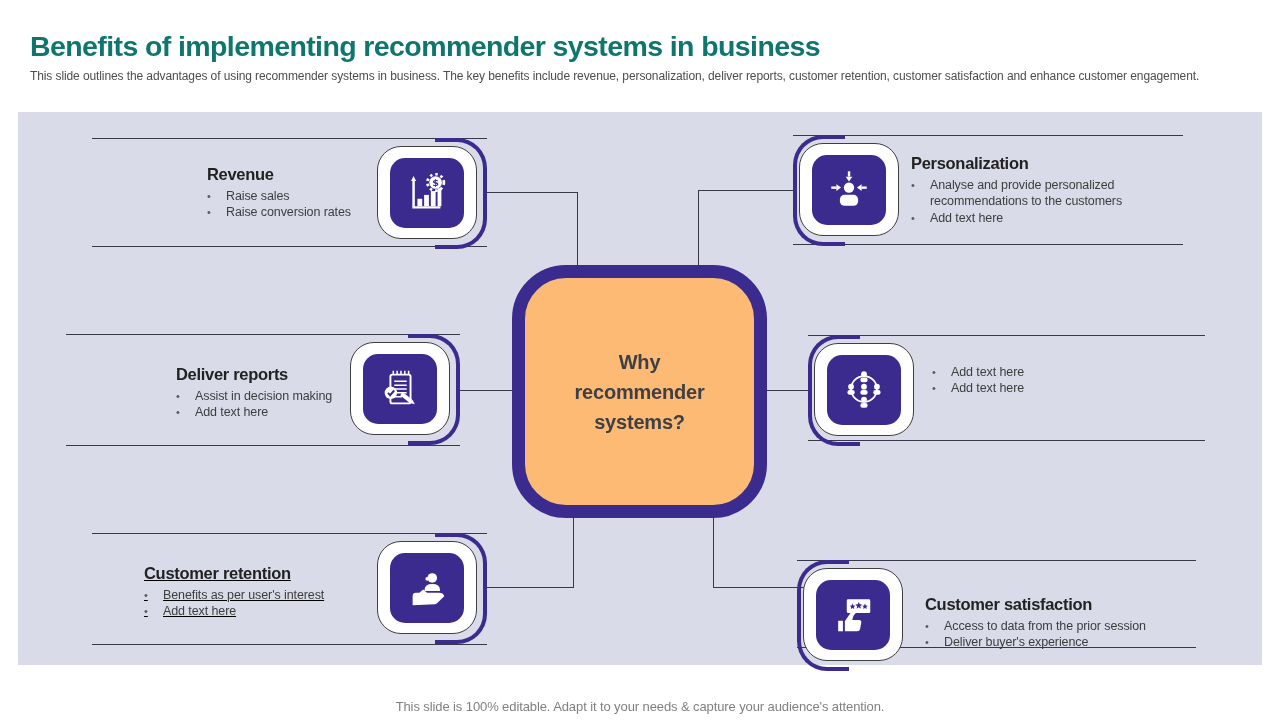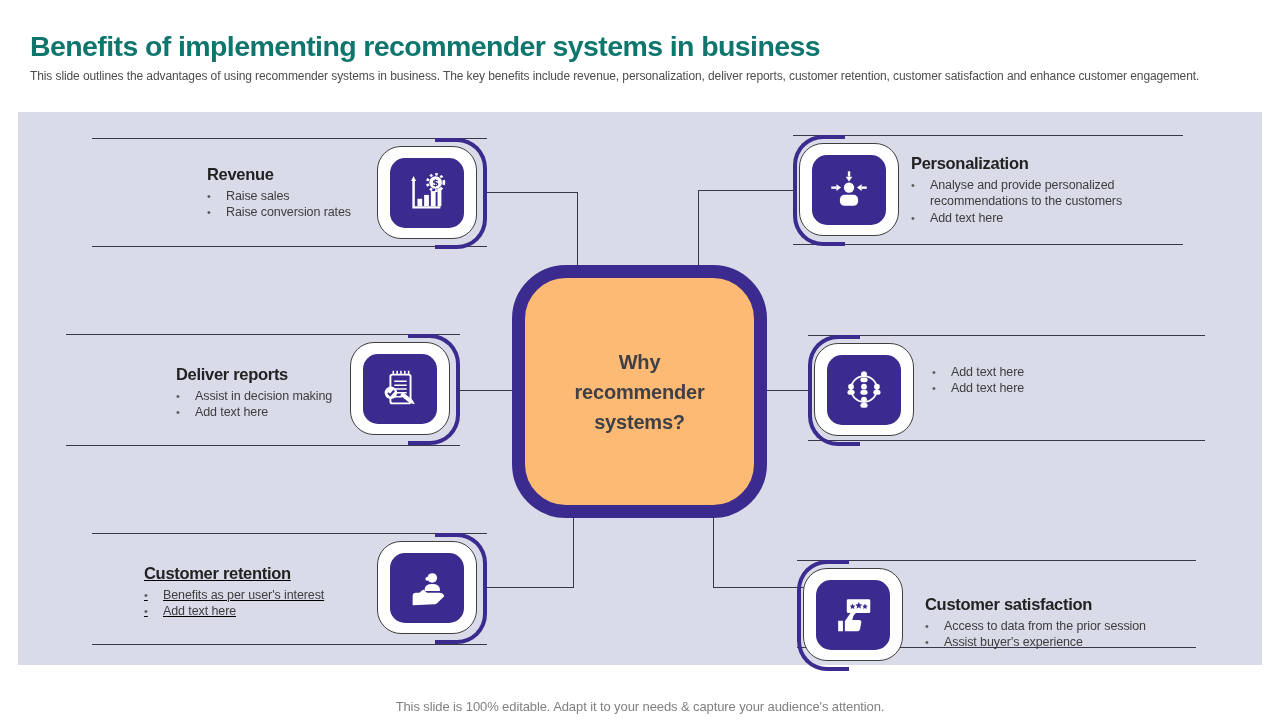--- a/index.html
+++ b/index.html
@@ -273,21 +273,21 @@
 <div class="benefit right" style="left:797px;top:523px;width:399px;height:88px;margin-top:37px;">
   <div class="text" style="left:128px;top:34px;width:262px;">
     <h2>Customer satisfaction</h2>
     <ul>
       <li>
           <span class="dot">•</span>
           <span>Access to data from the prior session</span>
         </li>
       <li>
           <span class="dot">•</span>
-          <span>Assist buyer's experience</span>
+          <span>Deliver buyer's experience</span>
         </li>
     </ul>
   </div>
   <div class="icon-unit">
     <div class="bracket"></div>
     <div class="white-box">
       <div class="purple-box">
         <svg viewBox="0 0 48 48">
           <path d="M19 7.5 h21.5 q1.5 0 1.5 1.5 v11.5 q0 1.5 -1.5 1.5 h-13.5 l-5 5 v-5 h-3 q-1.5 0 -1.5 -1.5 v-11.5 q0 -1.5 1.5 -1.5 z" fill="#fff"></path>
           <g fill="#3b2b8e">

